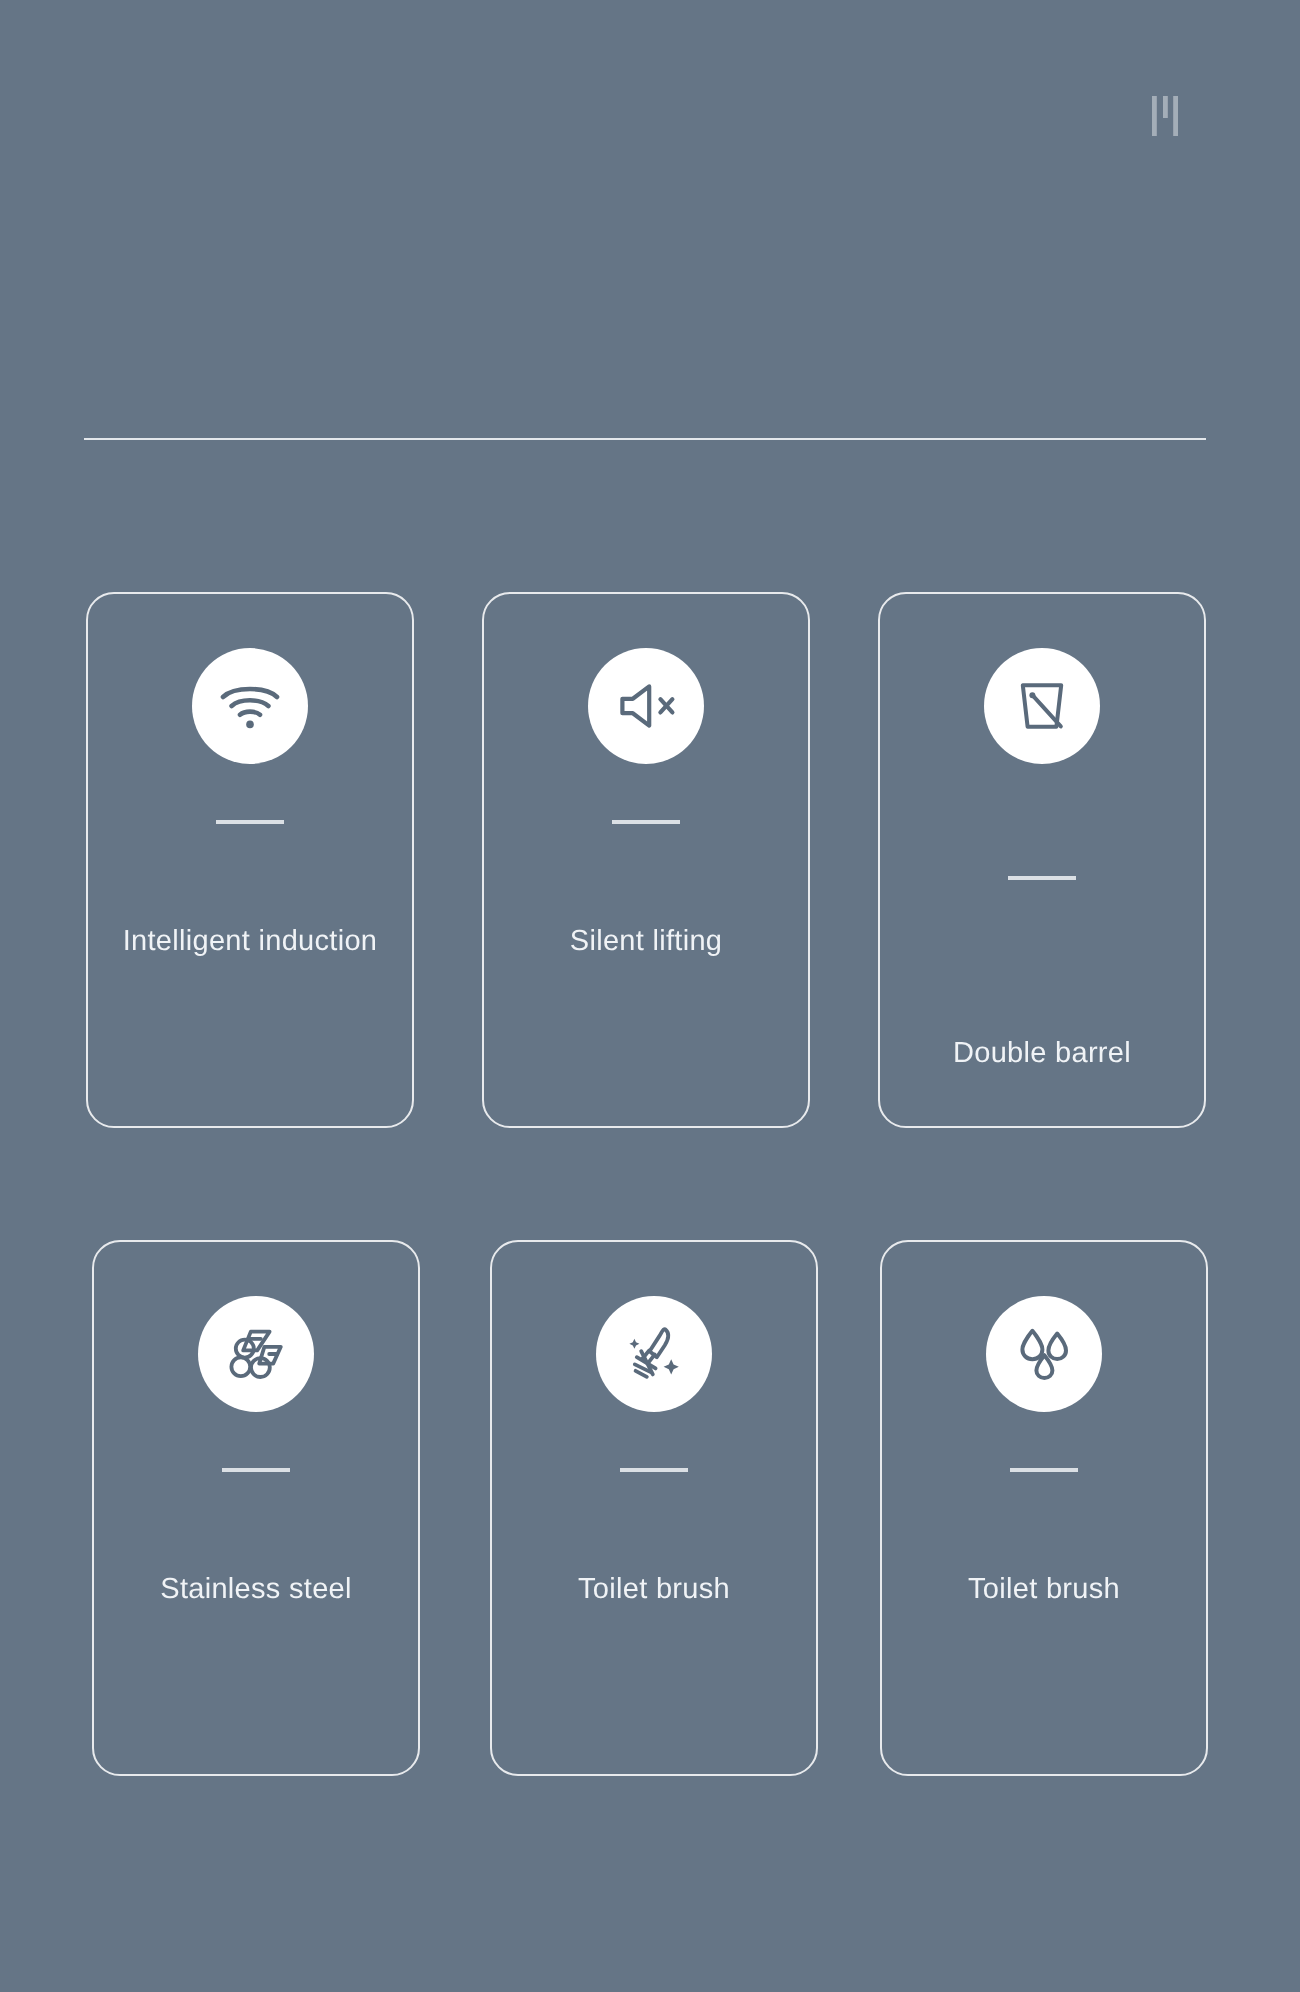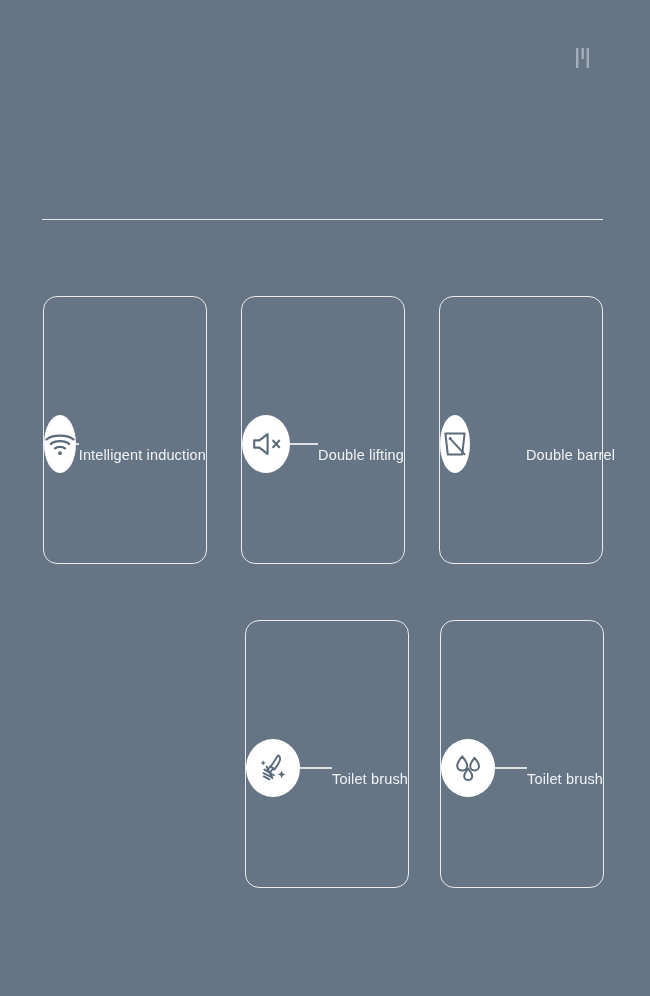--- a/index.html
+++ b/index.html
@@ -53,21 +53,21 @@
   .row.row-two { margin-top: 56px; }
 
   .card {
     position: absolute;
     top: 0;
     width: 164px;
     height: 268px;
     border: 1px solid rgba(255,255,255,0.85);
     border-radius: 14px;
     display: flex;
-    flex-direction: row;
+    flex-direction: column;
     align-items: center;
   }
 
   
   .row-one .card-0 { left: 43px; }
   .row-one .card-1 { left: 241px; }
   .row-one .card-2 { left: 439px; gap: 28px; }
 
   
   .row-two .card-0 { left: 46px; }
@@ -137,39 +137,54 @@
 
     <div class="card card-1">
       <div class="icon-badge">
         <svg width="32" height="28" viewBox="0 0 32 28" fill="none" stroke="#5a6a7b" stroke-width="2.1" stroke-linecap="round" stroke-linejoin="round" aria-hidden="true">
           <path d="M17.6 4.2 L9.4 10.4 H4.2 V17.6 H9.4 L17.6 23.8 Z"></path>
           <path d="M23.2 10.6 L29.2 17.2"></path>
           <path d="M29.2 10.6 L23.2 17.2"></path>
         </svg>
       </div>
       <div class="card-dash"></div>
-      <div class="card-label">Double lifting</div>
+      <div class="card-label">Silent lifting</div>
     </div>
 
     <div class="card card-2">
       <div class="icon-badge">
         <svg width="30" height="30" viewBox="0 0 30 30" fill="none" stroke="#5a6a7b" stroke-width="2" stroke-linecap="round" stroke-linejoin="round" aria-hidden="true">
           <path d="M5.4 4.6 H24.6 L22.2 25.4 H7.8 Z"></path>
           <path d="M10.2 9.6 L24.4 25.2"></path>
           <circle cx="10.2" cy="9.6" r="1.5" fill="#5a6a7b" stroke="none"></circle>
         </svg>
       </div>
       <div class="card-dash"></div>
       <div class="card-label">Double barrel</div>
     </div>
 
   </div>
 
   <div class="row row-two">
 
+    <div class="card card-0">
+      <div class="icon-badge">
+        <svg width="32" height="30" viewBox="0 0 32 30" fill="none" stroke="#5a6a7b" stroke-width="1.9" stroke-linecap="round" stroke-linejoin="round" aria-hidden="true">
+          <path d="M13.4 3.8 L22.8 3.8 L16.6 13.2 L9.6 13.2 Z"></path>
+          <path d="M20.2 11.4 L28.4 11.4 L24.6 19.8 L17.6 19.8 Z"></path>
+          <circle cx="10.4" cy="12.3" r="4.5"></circle>
+          <circle cx="8.4" cy="21.4" r="4.7"></circle>
+          <circle cx="18.2" cy="21.8" r="4.7"></circle>
+          <path d="M12.2 7.4 L18.4 7.4"></path>
+          <path d="M22.6 15 L26.4 15"></path>
+        </svg>
+      </div>
+      <div class="card-dash"></div>
+      <div class="card-label">Stainless steel</div>
+    </div>
 
     <div class="card card-1">
       <div class="icon-badge">
         <svg width="32" height="32" viewBox="0 0 32 32" fill="none" stroke="#5a6a7b" stroke-width="1.9" stroke-linecap="round" stroke-linejoin="round" aria-hidden="true">
           <path d="M21.6 3.6 C23.8 5.4, 23.4 8.4, 21.4 11.6 L17.4 17.6 L13.8 14.6 L18.6 7.2 C20.2 4.8, 20.4 3.2, 21.6 3.6 Z"></path>
           <path d="M16.4 16.2 L13 20.6"></path>
           <path d="M13.6 14.2 L10.2 18.4"></path>
           <path d="M7.4 17.6 L16.8 23.2"></path>
           <path d="M6.4 21.2 L14.6 25.2"></path>
           <path d="M9.6 14.6 L15.4 26.2"></path>

